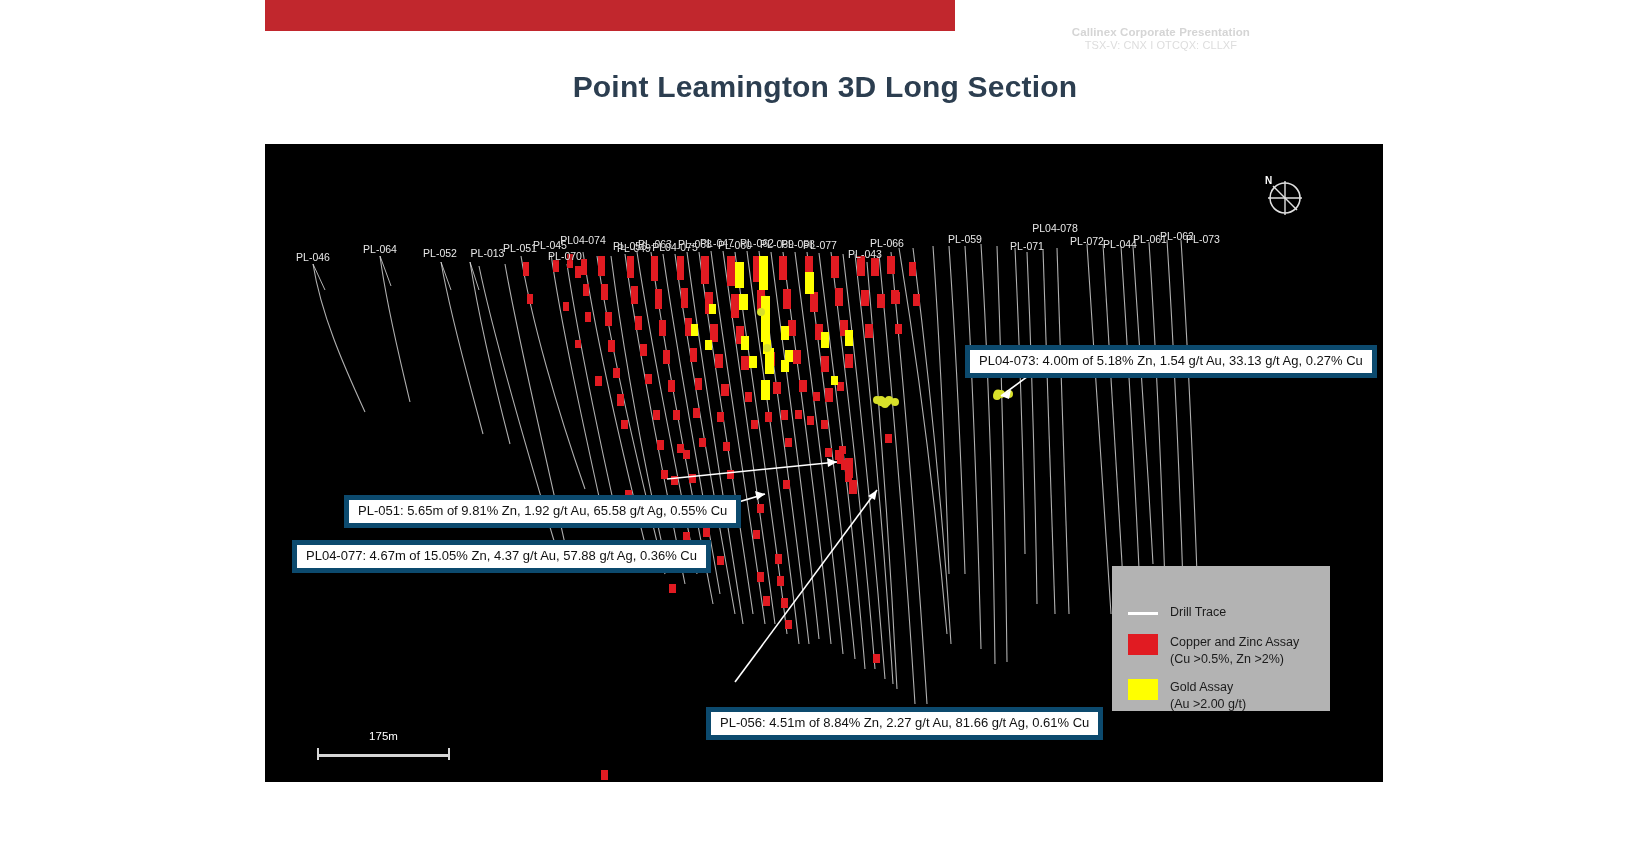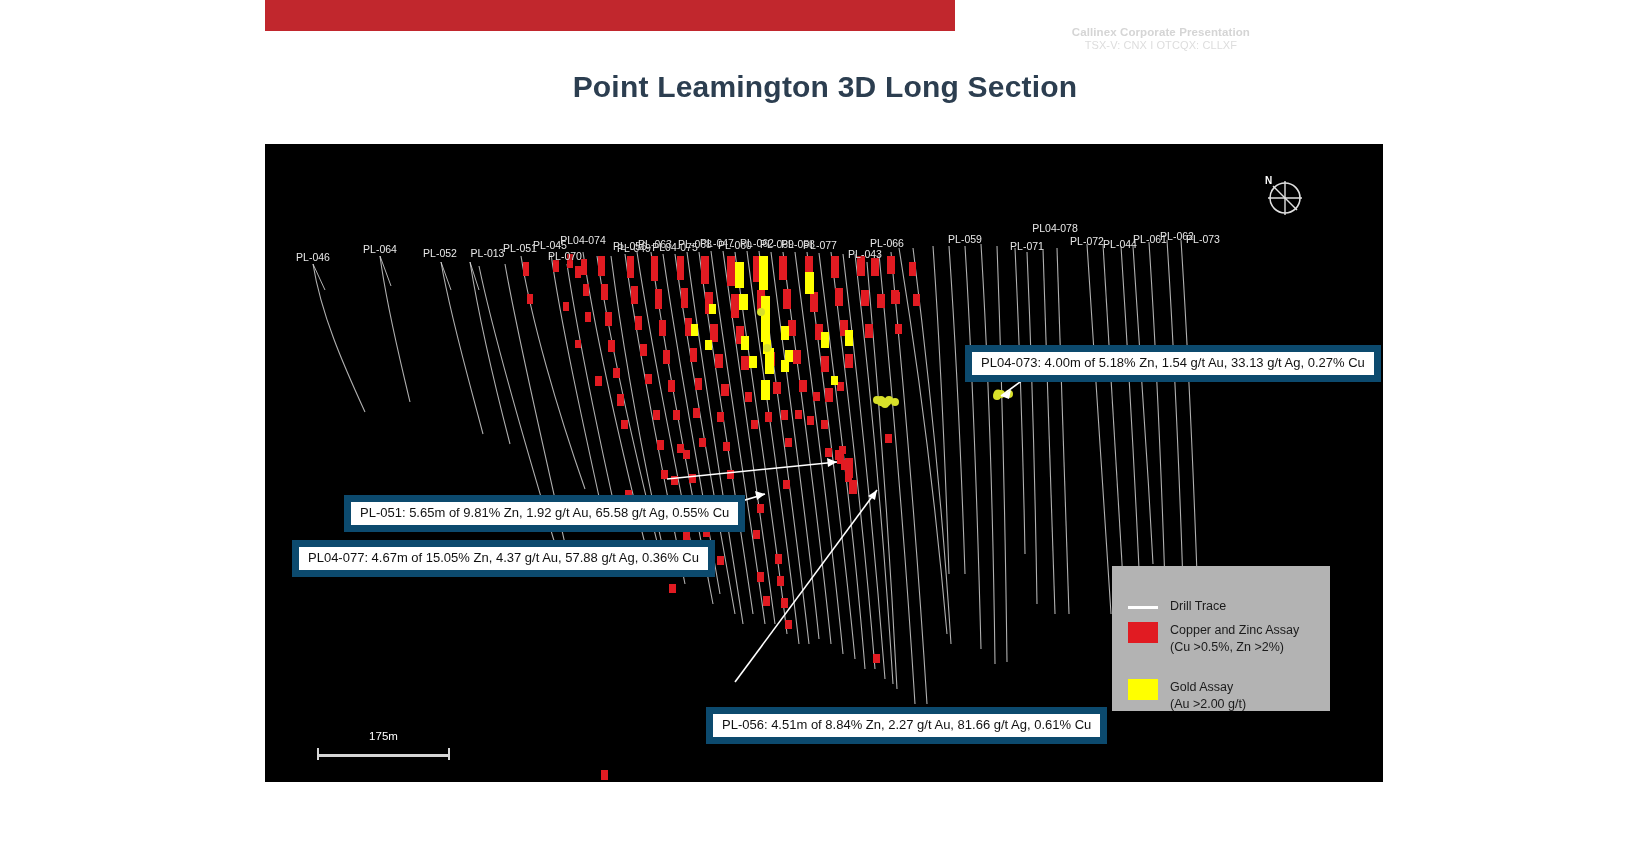--- a/index.html
+++ b/index.html
@@ -98,21 +98,21 @@
   }
 
   
   .callout {
     position: absolute;
     background: #ffffff;
     color: #111111;
     font-size: 13px;
     padding: 4px 9px 5px 9px;
     white-space: nowrap;
-    border: 7px solid #0c4a6e;
+    border: 5px solid #0c4a6e;
     line-height: 1.1;
   }
 
   
   #legend {
     position: absolute;
     left: 1112px;
     top: 566px;
     width: 218px;
     height: 145px;
@@ -486,27 +486,27 @@
 </svg>
 
 <div id="callouts">
     <div class="callout" style="left: 965px; top: 345px;">PL04-073: 4.00m of 5.18% Zn, 1.54 g/t Au, 33.13 g/t Ag, 0.27% Cu</div>
     <div class="callout" style="left: 344px; top: 495px;">PL-051: 5.65m of 9.81% Zn, 1.92 g/t Au, 65.58 g/t Ag, 0.55% Cu</div>
     <div class="callout" style="left: 292px; top: 540px;">PL04-077: 4.67m of 15.05% Zn, 4.37 g/t Au, 57.88 g/t Ag, 0.36% Cu</div>
     <div class="callout" style="left: 706px; top: 707px;">PL-056: 4.51m of 8.84% Zn, 2.27 g/t Au, 81.66 g/t Ag, 0.61% Cu</div>
   </div>
 
 <div id="legend">
-    <div class="legend-row" style="top: 32px; justify-content: space-between;">
+    <div class="legend-row" style="top: 38px; justify-content: space-between;">
       <div class="legend-swatch line" style="background: rgb(255, 255, 255);"></div>
       <div class="legend-text">
         <div>Drill Trace</div>
       </div>
     </div>
-    <div class="legend-row" style="top: 56px; justify-content: space-between;">
+    <div class="legend-row" style="top: 68px; justify-content: space-between;">
       <div class="legend-swatch" style="background: rgb(225, 27, 34);"></div>
       <div class="legend-text">
         <div>Copper and Zinc Assay</div>
         <div>(Cu &gt;0.5%, Zn &gt;2%)</div>
       </div>
     </div>
     <div class="legend-row" style="top: 113px;">
       <div class="legend-swatch" style="background: rgb(255, 255, 0);"></div>
       <div class="legend-text">
         <div>Gold Assay</div>

